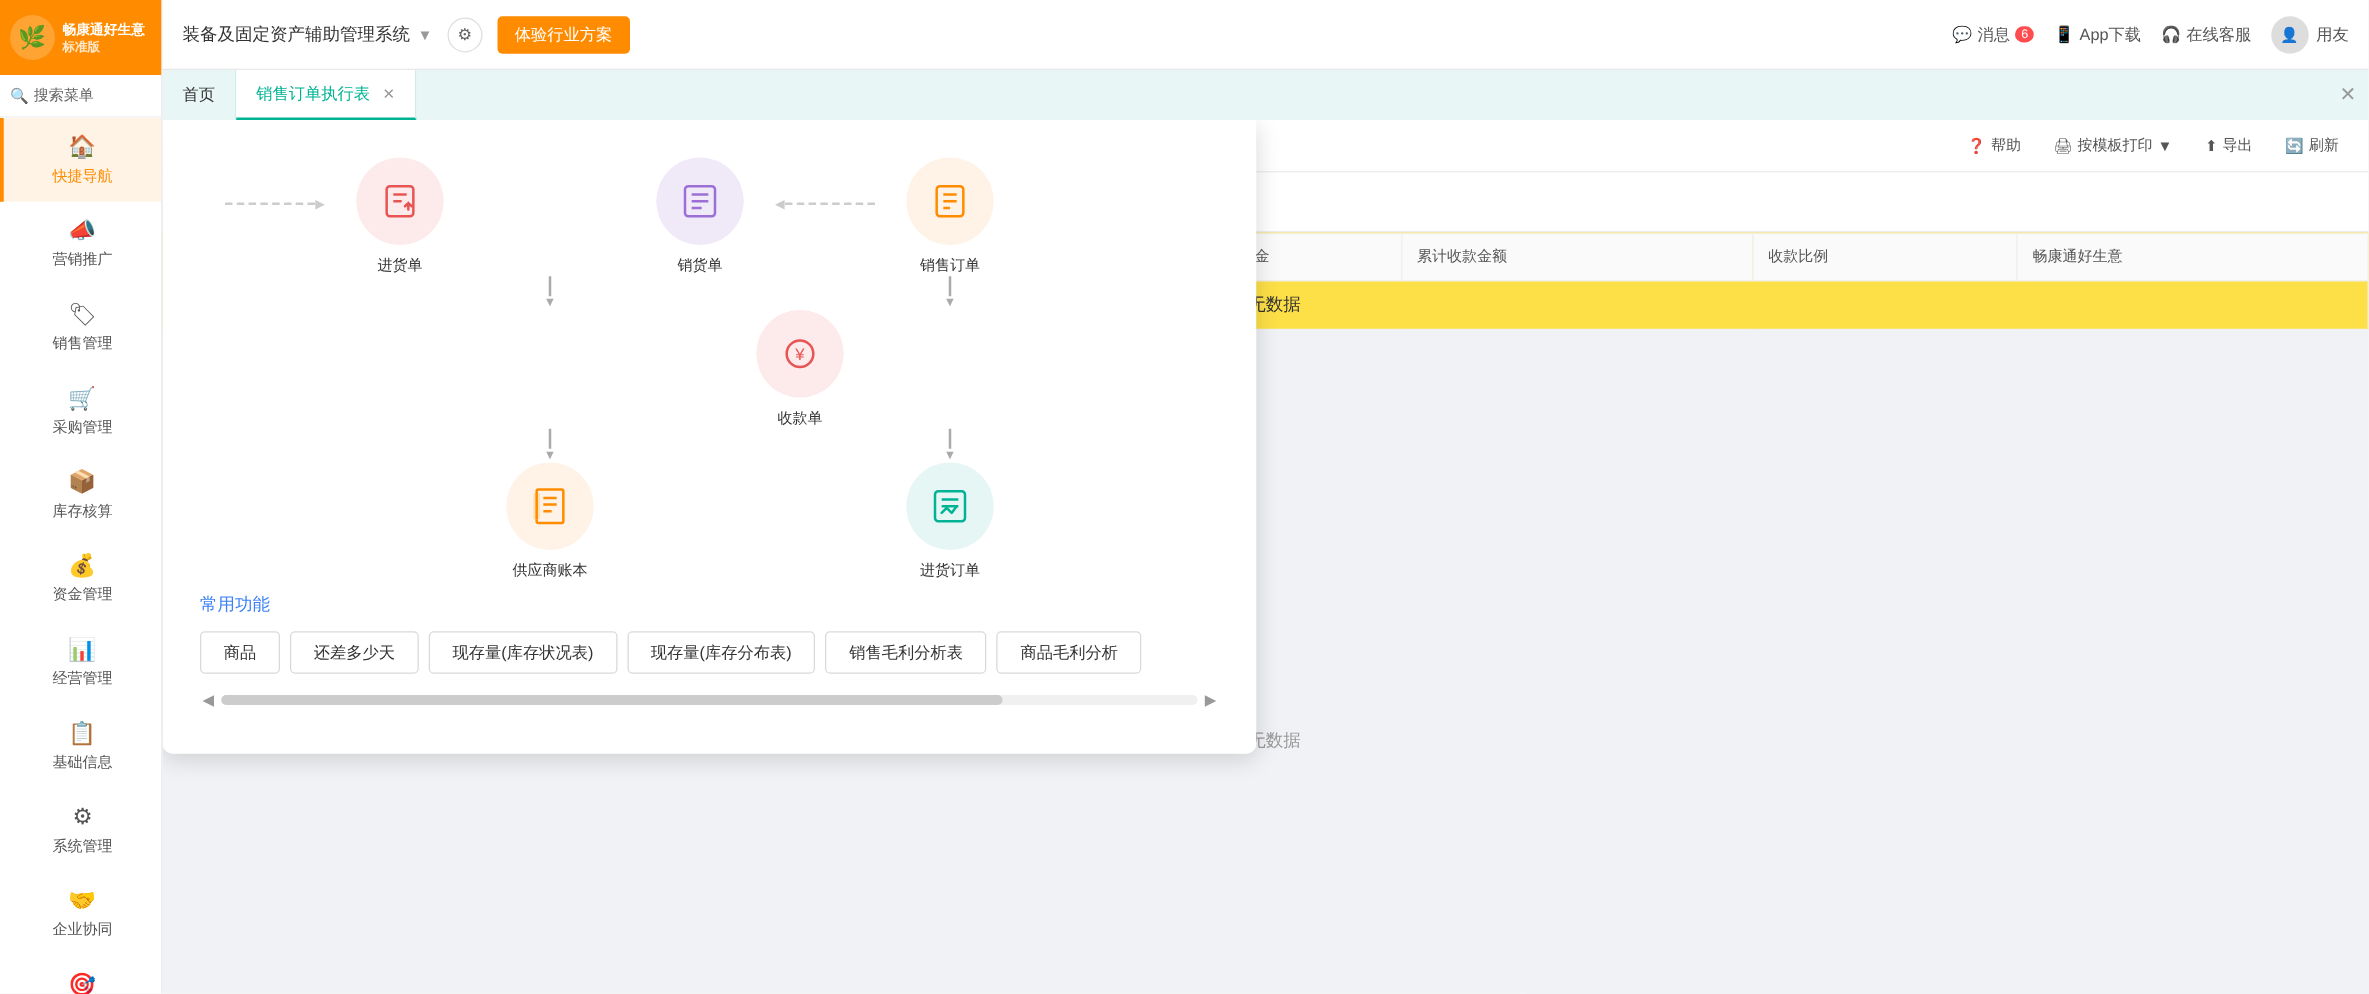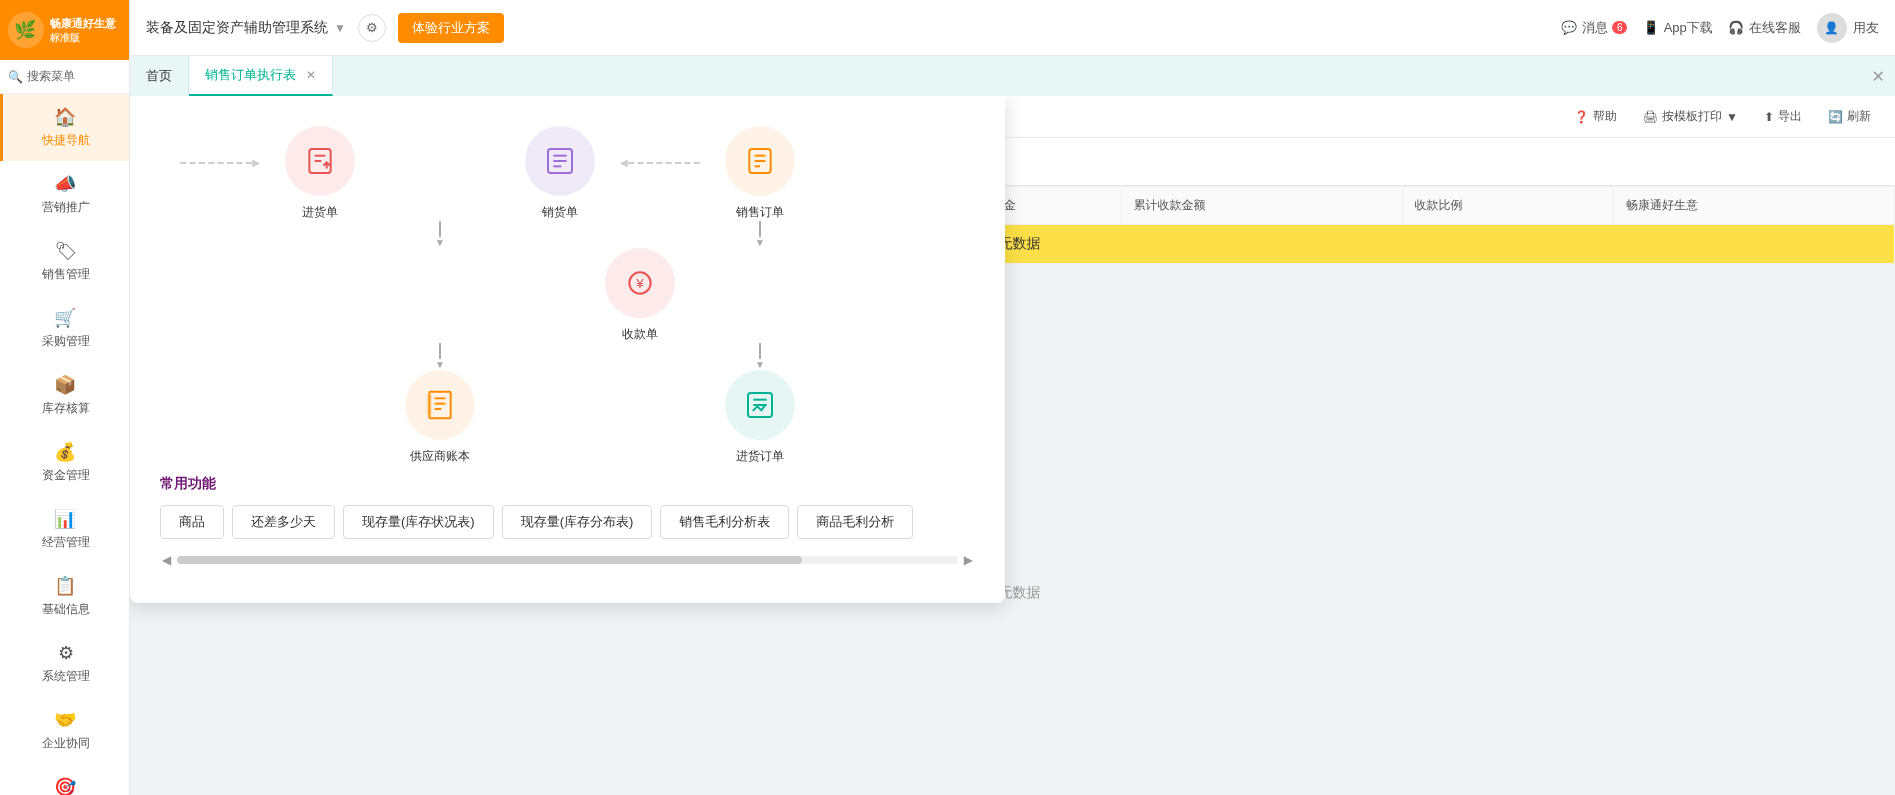--- a/index.html
+++ b/index.html
@@ -70,21 +70,21 @@
     .flow-circle.green { background: #e8f8ec; color: #4caf50; }
     .flow-circle.red-light { background: #fdeaea; color: #e85454; }
     .flow-circle.purple { background: #f0eaf8; color: #9c6fd6; }
     .flow-circle.orange { background: #fef3e6; color: #ff8c00; }
     .flow-circle.teal { background: #e6f6f5; color: #00b394; }
     .flow-circle.red { background: #fdeaea; color: #e85454; }
     .flow-label { font-size: 12px; color: #333; text-align: center; }
 
     
     .common-func { margin-top: 10px; }
-    .common-func-title { font-size: 14px; color: #701a75; margin-bottom: 12px; font-weight: 700; }
+    .common-func-title { font-size: 14px; color: #3b82f6; margin-bottom: 12px; font-weight: 400; }
     .func-buttons { display: flex; flex-wrap: wrap; gap: 8px; margin-bottom: 8px; }
     .func-btn { border: 1px solid #d9d9d9; background: #fff; border-radius: 4px; padding: 7px 18px; font-size: 13px; color: #333; cursor: pointer; }
 
     
     .scroll-bar-container { padding: 6px 0; display: flex; align-items: center; gap: 4px; }
     .scroll-track { flex: 1; height: 8px; background: #f0f0f0; border-radius: 4px; position: relative; }
     .scroll-thumb { position: absolute; left: 0; top: 0; width: 80%; height: 8px; background: #ccc; border-radius: 4px; }
     .scroll-arrow { color: #999; cursor: pointer; font-size: 12px; padding: 0 2px; }
 
     .no-data { text-align: center; color: #999; padding: 40px; font-size: 14px; }

